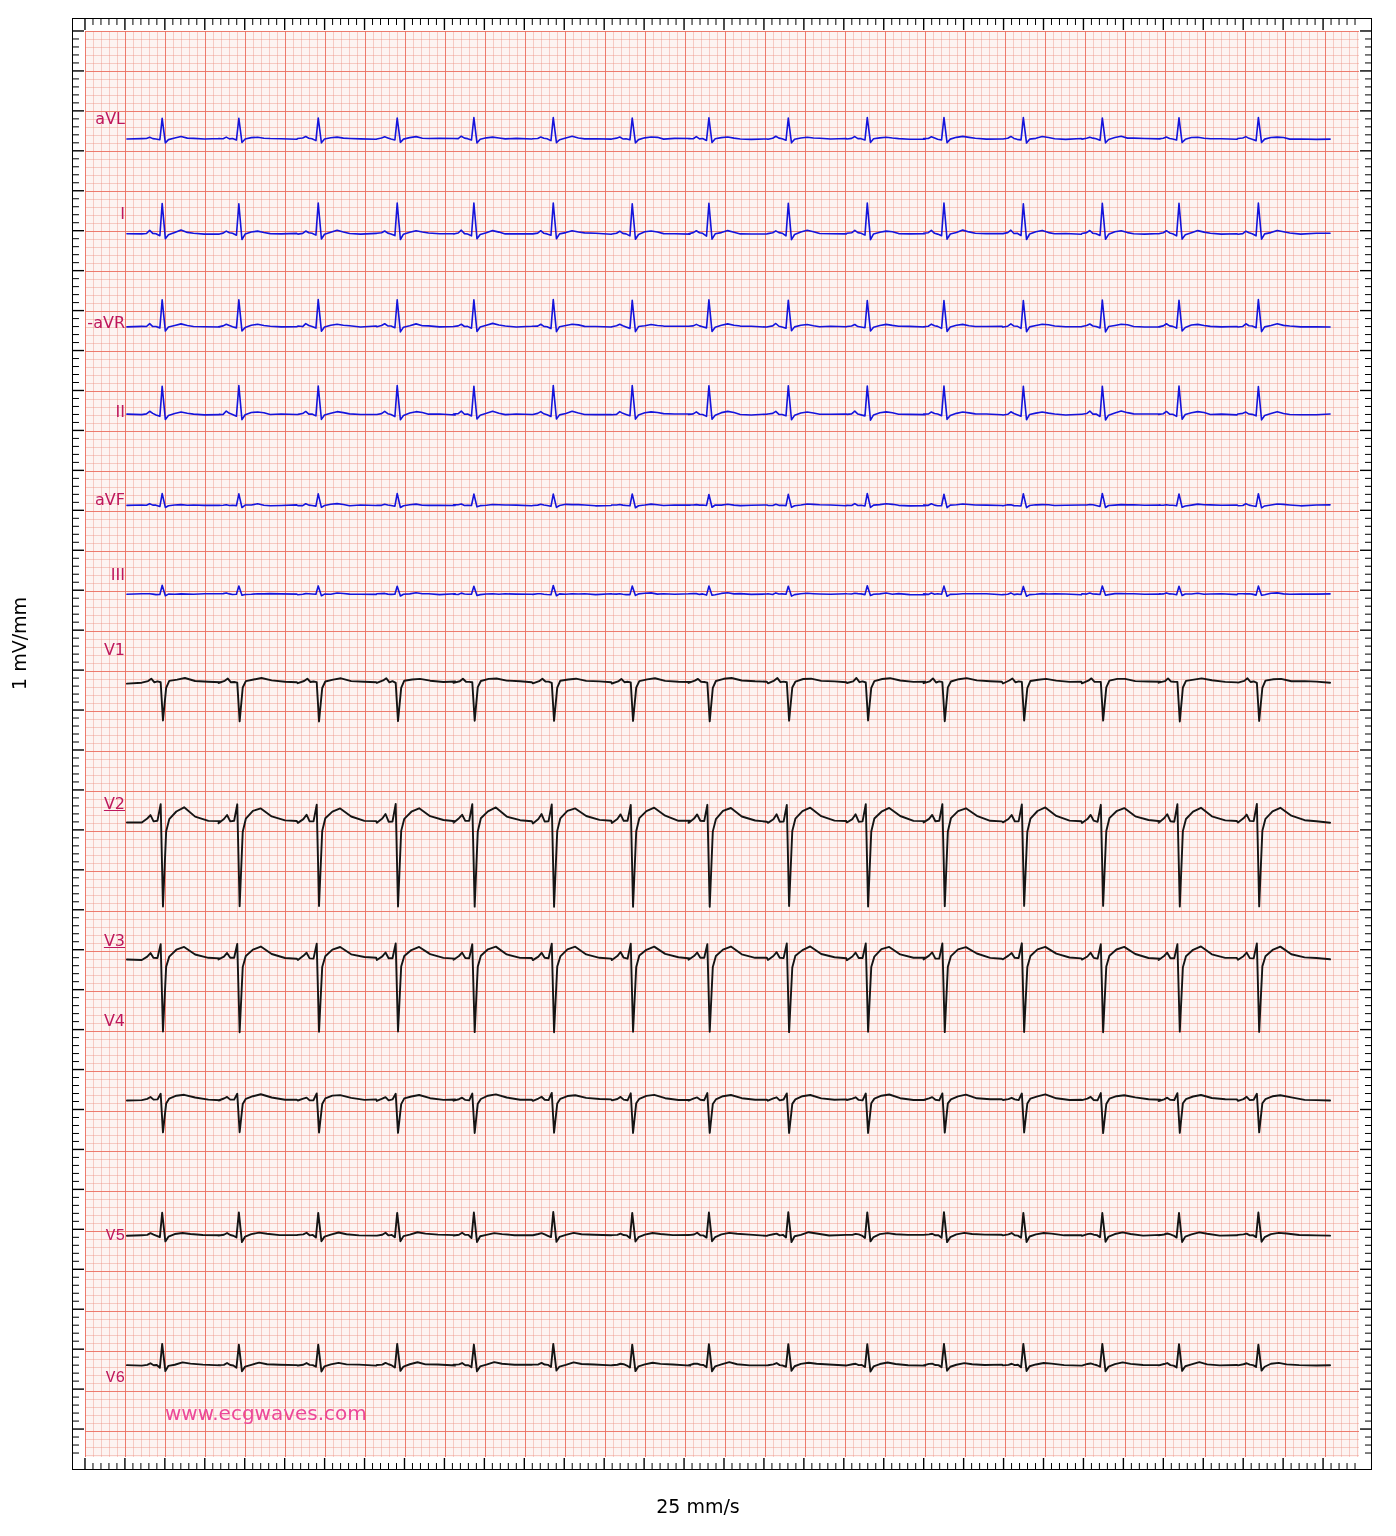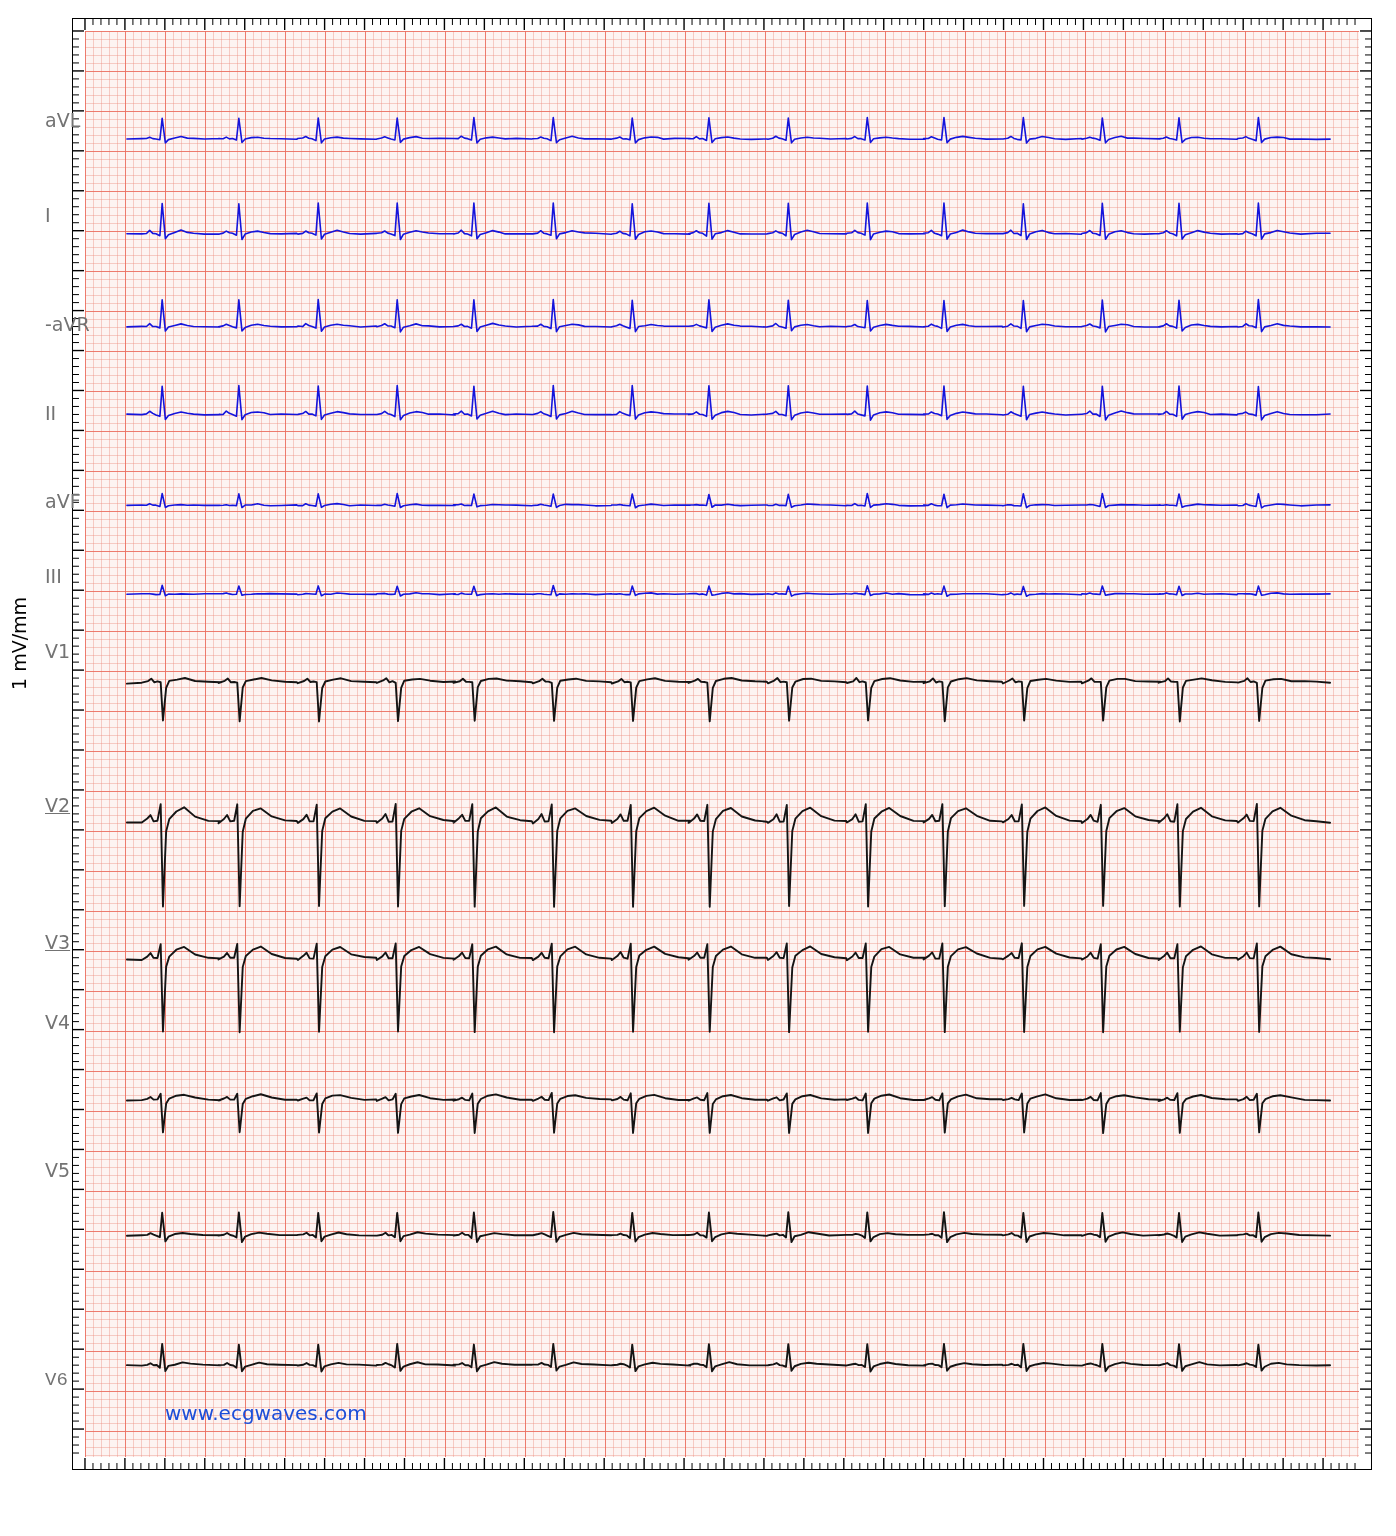--- a/index.html
+++ b/index.html
@@ -37,33 +37,34 @@
       40px 40px,
       8px 8px,
       8px 8px;
     background-position:0 0,0 0,0 0,0 0;
   }
 
   
   #traces{position:absolute;left:0;top:0;width:100%;height:100%;}
 
   .lead-label{
-    position:absolute;font-size:19px;color:#737373;
+    position:absolute;font-size:16px;color:#be185d;text-align:right;
     width:80px;
   }
   #watermark{
-    position:absolute; left:92px; top:1382px; font-size:20px; color:#1d4ed8;
+    position:absolute; left:92px; top:1382px; font-size:20px; color:#ec4899;
   }
 </style>
 </head>
 <body>
 
 <div id="page">
 
   <div id="ylabel">1 mV/mm</div>
+  <div id="xlabel">25 mm/s</div>
 
   <div id="frame">
     <div id="paper"></div>
     <svg id="traces" viewBox="0 0 1300 1452" preserveAspectRatio="none">
         <path d="M54.0 120.2 L68.9 119.8 L73.6 119.7 L76.8 118.5 L79.9 119.8 L83.1 120.2 L87.0 120.9 L89.3 99.5 L92.5 124.0 L95.6 120.8 L101.9 119.2 L108.2 117.7 L114.5 119.3 L120.7 119.5 L131.7 120.1 L147.4 119.7 L145.7 119.7 L150.4 119.9 L153.5 118.3 L156.7 120.0 L159.8 119.6 L163.7 121.2 L166.1 99.4 L169.2 123.6 L172.4 120.2 L178.6 118.8 L184.9 118.4 L191.2 119.4 L197.5 119.7 L208.5 119.9 L224.1 120.4 L225.2 119.6 L230.0 119.2 L233.1 117.7 L236.2 119.4 L239.4 120.0 L243.3 121.8 L245.6 99.1 L248.8 124.0 L251.9 120.1 L258.2 118.9 L264.5 118.3 L270.8 119.3 L277.0 119.6 L288.0 120.0 L303.7 120.4 L304.3 120.2 L309.0 119.2 L312.2 118.0 L315.3 119.1 L318.5 120.2 L322.4 121.1 L324.7 99.3 L327.9 123.5 L331.0 120.3 L337.3 118.8 L343.6 117.8 L349.9 119.4 L356.1 119.7 L367.1 119.5 L382.8 119.7 L381.1 119.6 L385.8 119.8 L388.9 117.4 L392.1 119.3 L395.2 119.8 L399.1 121.2 L401.5 98.8 L404.6 124.1 L407.8 120.4 L414.0 119.0 L420.3 118.3 L426.6 119.1 L432.9 120.0 L443.9 119.5 L459.5 120.1 L460.6 119.9 L465.4 119.6 L468.5 118.1 L471.6 119.4 L474.8 120.0 L478.7 121.8 L481.0 98.8 L484.2 123.8 L487.3 120.9 L493.6 119.1 L499.9 117.4 L506.2 119.1 L512.4 120.0 L523.4 119.9 L539.1 120.3 L539.7 120.2 L544.4 119.3 L547.6 118.2 L550.7 120.1 L553.9 120.0 L557.8 120.9 L560.1 99.2 L563.3 124.0 L566.4 120.8 L572.7 119.0 L579.0 118.1 L585.3 118.5 L591.5 120.3 L602.5 119.5 L618.2 119.7 L616.5 119.9 L621.2 119.9 L624.3 117.7 L627.5 120.0 L630.6 119.7 L634.5 121.6 L636.9 99.0 L640.0 123.7 L643.2 119.9 L649.4 118.8 L655.7 118.1 L662.0 119.3 L668.3 120.1 L679.3 120.5 L694.9 120.1 L696.0 120.4 L700.8 119.4 L703.9 117.4 L707.0 119.3 L710.2 120.0 L714.1 121.4 L716.4 99.3 L719.6 124.0 L722.7 120.4 L729.0 119.1 L735.3 118.4 L741.6 119.2 L747.8 119.4 L758.8 120.1 L774.5 119.7 L775.1 120.2 L779.8 119.5 L783.0 117.7 L786.1 119.8 L789.3 119.8 L793.2 121.1 L795.5 98.8 L798.7 123.6 L801.8 120.0 L808.1 119.0 L814.4 118.4 L820.7 119.2 L826.9 119.8 L837.9 120.4 L853.6 120.3 L851.9 119.8 L856.6 119.6 L859.7 117.9 L862.9 119.2 L866.0 120.4 L869.9 121.1 L872.3 98.6 L875.4 123.9 L878.6 120.3 L884.8 118.5 L891.1 117.5 L897.4 118.5 L903.7 119.4 L914.7 120.3 L930.3 120.2 L931.4 120.2 L936.2 119.4 L939.3 117.6 L942.4 119.6 L945.6 120.5 L949.5 121.0 L951.8 98.7 L955.0 124.2 L958.1 120.3 L964.4 119.5 L970.7 117.6 L977.0 118.7 L983.2 119.9 L994.2 120.5 L1009.9 119.7 L1010.5 120.3 L1015.2 119.4 L1018.4 118.3 L1021.5 119.3 L1024.7 120.0 L1028.6 121.5 L1030.9 99.1 L1034.1 124.0 L1037.2 120.6 L1043.5 118.7 L1049.8 117.5 L1056.1 119.3 L1062.3 119.3 L1073.3 119.6 L1089.0 120.0 L1087.3 120.0 L1092.0 119.4 L1095.1 118.1 L1098.3 119.7 L1101.4 120.1 L1105.3 121.1 L1107.7 99.0 L1110.8 123.7 L1114.0 120.5 L1120.2 118.7 L1126.5 118.4 L1132.8 119.4 L1139.1 119.9 L1150.1 119.9 L1165.7 120.4 L1166.8 119.7 L1171.6 119.1 L1174.7 117.8 L1177.8 119.5 L1181.0 120.5 L1184.9 121.8 L1187.2 98.6 L1190.4 123.7 L1193.5 120.3 L1199.8 118.6 L1206.1 118.3 L1212.4 118.7 L1218.6 120.3 L1229.6 120.2 L1245.3 120.5 L1259.0 120.3 " fill="none" stroke="#1414dc" stroke-width="1.6" stroke-linejoin="round" stroke-linecap="round"></path>
         <path d="M54.0 215.0 L68.9 215.2 L73.6 214.8 L76.8 211.7 L79.9 214.7 L83.1 215.1 L87.0 217.0 L89.3 184.7 L92.5 220.0 L95.6 216.1 L101.9 213.7 L108.2 211.4 L114.5 213.7 L120.7 214.5 L131.7 215.4 L147.4 215.3 L145.7 215.5 L150.4 214.4 L153.5 212.4 L156.7 214.1 L159.8 214.6 L163.7 216.5 L166.1 185.0 L169.2 220.8 L172.4 215.4 L178.6 213.3 L184.9 212.4 L191.2 213.8 L197.5 214.9 L208.5 215.2 L224.1 214.7 L225.2 215.4 L230.0 214.7 L233.1 212.3 L236.2 214.1 L239.4 214.6 L243.3 216.4 L245.6 184.3 L248.8 220.3 L251.9 215.6 L258.2 213.5 L264.5 211.5 L270.8 213.3 L277.0 214.8 L288.0 215.4 L303.7 214.7 L304.3 214.5 L309.0 214.1 L312.2 212.3 L315.3 214.4 L318.5 215.2 L322.4 216.9 L324.7 184.2 L327.9 220.8 L331.0 215.5 L337.3 213.6 L343.6 212.1 L349.9 213.3 L356.1 214.3 L367.1 215.1 L382.8 215.1 L381.1 215.3 L385.8 214.3 L388.9 211.5 L392.1 214.9 L395.2 215.3 L399.1 217.2 L401.5 184.3 L404.6 220.1 L407.8 215.8 L414.0 214.0 L420.3 211.9 L426.6 213.4 L432.9 215.2 L443.9 215.2 L459.5 215.0 L460.6 215.2 L465.4 214.4 L468.5 212.0 L471.6 214.6 L474.8 215.2 L478.7 216.6 L481.0 184.3 L484.2 220.0 L487.3 215.2 L493.6 213.9 L499.9 212.0 L506.2 213.3 L512.4 214.2 L523.4 214.6 L539.1 215.5 L539.7 215.3 L544.4 214.5 L547.6 212.5 L550.7 214.7 L553.9 215.2 L557.8 217.2 L560.1 185.1 L563.3 220.6 L566.4 215.8 L572.7 213.1 L579.0 212.3 L585.3 213.3 L591.5 214.9 L602.5 215.0 L618.2 215.4 L616.5 215.0 L621.2 213.9 L624.3 212.1 L627.5 214.0 L630.6 214.6 L634.5 217.4 L636.9 184.5 L640.0 220.4 L643.2 215.1 L649.4 213.9 L655.7 211.9 L662.0 213.6 L668.3 215.2 L679.3 215.3 L694.9 215.3 L696.0 214.9 L700.8 214.1 L703.9 212.2 L707.0 213.9 L710.2 214.5 L714.1 217.2 L716.4 184.5 L719.6 220.9 L722.7 215.8 L729.0 213.2 L735.3 211.6 L741.6 213.0 L747.8 214.8 L758.8 215.1 L774.5 215.2 L775.1 214.5 L779.8 214.1 L783.0 211.7 L786.1 213.9 L789.3 214.6 L793.2 216.4 L795.5 184.4 L798.7 220.9 L801.8 215.2 L808.1 213.5 L814.4 212.4 L820.7 213.0 L826.9 214.9 L837.9 215.2 L853.6 214.9 L851.9 214.5 L856.6 214.0 L859.7 211.6 L862.9 214.6 L866.0 215.4 L869.9 217.0 L872.3 184.3 L875.4 220.5 L878.6 215.3 L884.8 213.8 L891.1 211.4 L897.4 213.2 L903.7 214.5 L914.7 214.9 L930.3 214.9 L931.4 214.9 L936.2 213.9 L939.3 211.5 L942.4 214.8 L945.6 214.5 L949.5 216.8 L951.8 185.1 L955.0 220.8 L958.1 215.3 L964.4 213.0 L970.7 211.7 L977.0 213.9 L983.2 215.0 L994.2 214.8 L1009.9 215.5 L1010.5 214.8 L1015.2 213.9 L1018.4 211.8 L1021.5 214.6 L1024.7 215.0 L1028.6 216.8 L1030.9 184.6 L1034.1 220.6 L1037.2 215.6 L1043.5 213.0 L1049.8 212.0 L1056.1 213.9 L1062.3 215.0 L1073.3 215.4 L1089.0 214.8 L1087.3 215.0 L1092.0 214.0 L1095.1 212.0 L1098.3 214.2 L1101.4 215.0 L1105.3 217.2 L1107.7 184.6 L1110.8 220.4 L1114.0 216.0 L1120.2 214.0 L1126.5 211.9 L1132.8 213.4 L1139.1 214.6 L1150.1 215.4 L1165.7 215.1 L1166.8 215.5 L1171.6 214.9 L1174.7 212.5 L1177.8 214.0 L1181.0 215.1 L1184.9 217.1 L1187.2 184.4 L1190.4 220.4 L1193.5 215.2 L1199.8 213.9 L1206.1 211.7 L1212.4 213.0 L1218.6 214.3 L1229.6 215.4 L1245.3 214.6 L1259.0 214.5 " fill="none" stroke="#1414dc" stroke-width="1.6" stroke-linejoin="round" stroke-linecap="round"></path>
         <path d="M54.0 308.3 L68.9 307.8 L73.6 307.9 L76.8 305.0 L79.9 308.0 L83.1 307.9 L87.0 309.3 L89.3 281.3 L92.5 312.5 L95.6 308.4 L101.9 306.9 L108.2 305.3 L114.5 306.9 L120.7 307.9 L131.7 308.2 L147.4 308.5 L145.7 308.3 L150.4 307.3 L153.5 305.6 L156.7 307.0 L159.8 308.1 L163.7 309.3 L166.1 281.3 L169.2 312.3 L172.4 309.0 L178.6 306.7 L184.9 305.7 L191.2 307.0 L197.5 307.7 L208.5 308.3 L224.1 308.1 L225.2 307.5 L230.0 308.0 L233.1 305.0 L236.2 306.9 L239.4 307.9 L243.3 309.5 L245.6 281.0 L248.8 312.6 L251.9 308.5 L258.2 306.7 L264.5 305.7 L270.8 306.7 L277.0 307.2 L288.0 308.4 L303.7 307.5 L304.3 308.1 L309.0 306.9 L312.2 305.2 L315.3 307.3 L318.5 307.5 L322.4 309.2 L324.7 281.2 L327.9 313.3 L331.0 308.6 L337.3 307.1 L343.6 305.3 L349.9 307.1 L356.1 307.3 L367.1 308.3 L382.8 307.9 L381.1 307.9 L385.8 307.3 L388.9 305.7 L392.1 307.9 L395.2 307.8 L399.1 309.7 L401.5 281.1 L404.6 312.9 L407.8 308.5 L414.0 306.7 L420.3 304.8 L426.6 306.5 L432.9 307.5 L443.9 308.4 L459.5 307.7 L460.6 307.6 L465.4 307.5 L468.5 305.7 L471.6 307.8 L474.8 308.1 L478.7 310.0 L481.0 281.0 L484.2 313.1 L487.3 308.1 L493.6 306.9 L499.9 305.7 L506.2 306.3 L512.4 307.8 L523.4 307.9 L539.1 308.4 L539.7 308.1 L544.4 307.2 L547.6 305.7 L550.7 307.2 L553.9 308.4 L557.8 309.8 L560.1 281.8 L563.3 313.1 L566.4 308.0 L572.7 307.1 L579.0 305.9 L585.3 307.0 L591.5 307.5 L602.5 307.6 L618.2 307.6 L616.5 307.7 L621.2 307.3 L624.3 305.8 L627.5 307.3 L630.6 308.2 L634.5 309.3 L636.9 281.2 L640.0 312.9 L643.2 308.6 L649.4 306.6 L655.7 305.3 L662.0 306.6 L668.3 307.5 L679.3 307.7 L694.9 308.5 L696.0 308.2 L700.8 307.3 L703.9 304.9 L707.0 307.7 L710.2 308.4 L714.1 309.6 L716.4 281.6 L719.6 312.2 L722.7 308.3 L729.0 306.7 L735.3 305.9 L741.6 307.1 L747.8 308.1 L758.8 307.6 L774.5 308.2 L775.1 308.0 L779.8 307.4 L783.0 305.9 L786.1 308.0 L789.3 308.5 L793.2 309.1 L795.5 281.9 L798.7 312.4 L801.8 308.7 L808.1 307.0 L814.4 305.8 L820.7 306.8 L826.9 307.6 L837.9 307.8 L853.6 308.5 L851.9 308.1 L856.6 307.7 L859.7 305.6 L862.9 307.1 L866.0 307.8 L869.9 309.8 L872.3 281.9 L875.4 312.9 L878.6 308.4 L884.8 306.6 L891.1 305.8 L897.4 307.1 L903.7 308.0 L914.7 308.0 L930.3 307.6 L931.4 308.5 L936.2 307.6 L939.3 305.3 L942.4 307.5 L945.6 307.6 L949.5 309.8 L951.8 281.9 L955.0 313.2 L958.1 308.3 L964.4 307.0 L970.7 305.6 L977.0 306.2 L983.2 307.5 L994.2 308.1 L1009.9 308.1 L1010.5 307.9 L1015.2 307.0 L1018.4 305.4 L1021.5 307.4 L1024.7 307.9 L1028.6 309.3 L1030.9 281.4 L1034.1 313.3 L1037.2 308.0 L1043.5 306.9 L1049.8 305.7 L1056.1 306.2 L1062.3 307.9 L1073.3 308.5 L1089.0 308.3 L1087.3 308.3 L1092.0 307.3 L1095.1 305.2 L1098.3 307.3 L1101.4 307.8 L1105.3 309.5 L1107.7 281.8 L1110.8 312.4 L1114.0 309.0 L1120.2 306.4 L1126.5 305.8 L1132.8 306.9 L1139.1 307.8 L1150.1 308.3 L1165.7 308.0 L1166.8 308.5 L1171.6 307.9 L1174.7 305.2 L1177.8 307.2 L1181.0 307.5 L1184.9 309.1 L1187.2 281.0 L1190.4 313.1 L1193.5 308.3 L1199.8 306.9 L1206.1 305.2 L1212.4 306.8 L1218.6 307.5 L1229.6 308.3 L1245.3 308.1 L1259.0 308.5 " fill="none" stroke="#1414dc" stroke-width="1.6" stroke-linejoin="round" stroke-linecap="round"></path>
         <path d="M54.0 395.7 L68.9 396.2 L73.6 395.4 L76.8 392.8 L79.9 394.9 L83.1 396.5 L87.0 397.9 L89.3 367.8 L92.5 401.0 L95.6 397.0 L101.9 395.0 L108.2 393.6 L114.5 394.8 L120.7 395.7 L131.7 396.4 L147.4 396.2 L145.7 396.3 L150.4 395.9 L153.5 392.6 L156.7 394.9 L159.8 396.0 L163.7 397.7 L166.1 367.0 L169.2 401.2 L172.4 396.3 L178.6 394.1 L184.9 393.5 L191.2 394.3 L197.5 396.1 L208.5 395.6 L224.1 396.0 L225.2 395.9 L230.0 395.1 L233.1 393.0 L236.2 395.7 L239.4 395.5 L243.3 397.4 L245.6 367.5 L248.8 400.9 L251.9 396.6 L258.2 394.8 L264.5 393.2 L270.8 394.2 L277.0 395.4 L288.0 396.1 L303.7 396.1 L304.3 396.0 L309.0 395.2 L312.2 392.9 L315.3 395.2 L318.5 396.1 L322.4 398.1 L324.7 367.1 L327.9 401.2 L331.0 397.1 L337.3 394.6 L343.6 393.2 L349.9 394.1 L356.1 395.7 L367.1 395.5 L382.8 396.5 L381.1 395.5 L385.8 395.2 L388.9 392.7 L392.1 395.8 L395.2 395.5 L399.1 397.5 L401.5 367.7 L404.6 400.6 L407.8 396.7 L414.0 394.9 L420.3 392.8 L426.6 394.8 L432.9 396.2 L443.9 395.6 L459.5 396.0 L460.6 396.1 L465.4 394.9 L468.5 393.2 L471.6 395.4 L474.8 396.4 L478.7 398.0 L481.0 367.1 L484.2 400.6 L487.3 396.4 L493.6 395.0 L499.9 392.8 L506.2 394.6 L512.4 396.0 L523.4 396.2 L539.1 396.2 L539.7 396.3 L544.4 395.9 L547.6 393.2 L550.7 394.9 L553.9 396.0 L557.8 397.3 L560.1 367.0 L563.3 400.7 L566.4 396.5 L572.7 394.3 L579.0 393.4 L585.3 394.0 L591.5 395.2 L602.5 395.5 L618.2 395.5 L616.5 396.1 L621.2 395.4 L624.3 393.4 L627.5 395.8 L630.6 396.0 L634.5 397.9 L636.9 367.2 L640.0 400.7 L643.2 396.8 L649.4 394.2 L655.7 392.9 L662.0 394.1 L668.3 396.0 L679.3 396.5 L694.9 395.7 L696.0 395.5 L700.8 394.9 L703.9 392.9 L707.0 395.9 L710.2 396.0 L714.1 397.4 L716.4 367.4 L719.6 401.3 L722.7 396.9 L729.0 394.5 L735.3 393.6 L741.6 394.5 L747.8 395.8 L758.8 395.8 L774.5 395.6 L775.1 395.9 L779.8 395.4 L783.0 392.7 L786.1 395.6 L789.3 396.4 L793.2 397.4 L795.5 367.6 L798.7 401.7 L801.8 396.5 L808.1 394.3 L814.4 393.4 L820.7 394.3 L826.9 395.8 L837.9 395.9 L853.6 396.2 L851.9 395.7 L856.6 395.6 L859.7 393.5 L862.9 395.1 L866.0 395.6 L869.9 397.2 L872.3 367.5 L875.4 400.9 L878.6 397.0 L884.8 394.9 L891.1 393.6 L897.4 394.4 L903.7 395.4 L914.7 395.6 L930.3 396.3 L931.4 396.5 L936.2 395.8 L939.3 393.3 L942.4 395.1 L945.6 396.2 L949.5 397.7 L951.8 367.8 L955.0 401.3 L958.1 396.0 L964.4 394.7 L970.7 393.5 L977.0 394.7 L983.2 395.6 L994.2 396.5 L1009.9 395.8 L1010.5 395.8 L1015.2 395.1 L1018.4 392.6 L1021.5 395.7 L1024.7 395.6 L1028.6 398.0 L1030.9 367.7 L1034.1 401.6 L1037.2 396.7 L1043.5 394.5 L1049.8 392.6 L1056.1 394.2 L1062.3 395.4 L1073.3 395.6 L1089.0 395.6 L1087.3 396.0 L1092.0 395.3 L1095.1 393.0 L1098.3 395.7 L1101.4 395.8 L1105.3 397.9 L1107.7 367.6 L1110.8 400.8 L1114.0 396.1 L1120.2 394.3 L1126.5 393.2 L1132.8 394.1 L1139.1 396.1 L1150.1 395.7 L1165.7 396.4 L1166.8 395.5 L1171.6 394.9 L1174.7 393.6 L1177.8 395.6 L1181.0 395.9 L1184.9 397.4 L1187.2 368.0 L1190.4 401.4 L1193.5 397.1 L1199.8 395.1 L1206.1 393.2 L1212.4 395.0 L1218.6 396.0 L1229.6 396.3 L1245.3 396.3 L1259.0 395.5 " fill="none" stroke="#1414dc" stroke-width="1.6" stroke-linejoin="round" stroke-linecap="round"></path>
         <path d="M54.0 487.0 L68.9 486.7 L73.6 486.9 L76.8 485.4 L79.9 486.8 L83.1 486.8 L87.0 488.2 L89.3 475.2 L92.5 489.1 L95.6 487.4 L101.9 486.7 L108.2 486.3 L114.5 486.9 L120.7 486.7 L131.7 487.0 L147.4 486.9 L145.7 487.1 L150.4 486.9 L153.5 486.4 L156.7 487.1 L159.8 486.9 L163.7 487.3 L166.1 475.5 L169.2 489.2 L172.4 486.7 L178.6 486.7 L184.9 485.5 L191.2 486.9 L197.5 487.4 L208.5 487.1 L224.1 486.5 L225.2 487.3 L230.0 487.3 L233.1 485.4 L236.2 486.8 L239.4 487.2 L243.3 487.8 L245.6 475.5 L248.8 489.0 L251.9 487.2 L258.2 486.0 L264.5 485.3 L270.8 486.1 L277.0 487.4 L288.0 486.7 L303.7 487.1 L304.3 487.0 L309.0 487.0 L312.2 486.0 L315.3 486.7 L318.5 487.2 L322.4 487.9 L324.7 475.1 L327.9 489.2 L331.0 487.4 L337.3 486.4 L343.6 485.8 L349.9 486.9 L356.1 487.0 L367.1 486.9 L382.8 487.2 L381.1 486.5 L385.8 486.4 L388.9 485.7 L392.1 487.1 L395.2 487.0 L399.1 487.2 L401.5 475.7 L404.6 488.5 L407.8 487.3 L414.0 486.9 L420.3 486.2 L426.6 486.4 L432.9 486.6 L443.9 486.8 L459.5 487.4 L460.6 487.2 L465.4 486.8 L468.5 485.9 L471.6 486.7 L474.8 487.2 L478.7 488.0 L481.0 475.7 L484.2 489.1 L487.3 487.2 L493.6 486.0 L499.9 486.3 L506.2 486.3 L512.4 486.6 L523.4 487.5 L539.1 487.1 L539.7 486.7 L544.4 486.6 L547.6 486.2 L550.7 486.8 L553.9 487.1 L557.8 487.5 L560.1 475.6 L563.3 489.4 L566.4 487.4 L572.7 486.7 L579.0 485.8 L585.3 486.5 L591.5 487.2 L602.5 486.7 L618.2 486.8 L616.5 486.6 L621.2 486.6 L624.3 486.3 L627.5 486.8 L630.6 486.7 L634.5 487.1 L636.9 476.1 L640.0 488.9 L643.2 486.7 L649.4 486.8 L655.7 486.0 L662.0 486.8 L668.3 487.3 L679.3 486.9 L694.9 486.6 L696.0 487.0 L700.8 487.2 L703.9 486.0 L707.0 487.0 L710.2 486.9 L714.1 487.3 L716.4 476.0 L719.6 489.0 L722.7 487.4 L729.0 486.6 L735.3 485.6 L741.6 486.0 L747.8 486.4 L758.8 486.7 L774.5 487.4 L775.1 486.9 L779.8 487.2 L783.0 485.3 L786.1 487.2 L789.3 486.9 L793.2 487.6 L795.5 475.1 L798.7 489.1 L801.8 486.8 L808.1 486.3 L814.4 485.4 L820.7 486.0 L826.9 487.0 L837.9 487.5 L853.6 487.3 L851.9 486.8 L856.6 487.0 L859.7 485.4 L862.9 486.8 L866.0 487.4 L869.9 487.4 L872.3 475.9 L875.4 489.3 L878.6 486.8 L884.8 486.4 L891.1 485.6 L897.4 486.1 L903.7 486.6 L914.7 486.8 L930.3 487.1 L931.4 487.5 L936.2 486.5 L939.3 486.4 L942.4 487.3 L945.6 487.4 L949.5 487.6 L951.8 475.4 L955.0 489.3 L958.1 487.2 L964.4 486.5 L970.7 486.3 L977.0 486.4 L983.2 487.2 L994.2 486.9 L1009.9 486.6 L1010.5 486.6 L1015.2 486.7 L1018.4 486.1 L1021.5 486.5 L1024.7 487.2 L1028.6 488.1 L1030.9 475.1 L1034.1 489.2 L1037.2 487.2 L1043.5 486.8 L1049.8 486.3 L1056.1 486.5 L1062.3 486.4 L1073.3 486.9 L1089.0 486.7 L1087.3 486.9 L1092.0 486.9 L1095.1 486.4 L1098.3 486.9 L1101.4 486.9 L1105.3 487.5 L1107.7 475.6 L1110.8 488.9 L1114.0 487.7 L1120.2 486.8 L1126.5 485.8 L1132.8 486.4 L1139.1 486.5 L1150.1 486.9 L1165.7 486.6 L1166.8 487.4 L1171.6 487.2 L1174.7 485.4 L1177.8 486.8 L1181.0 487.4 L1184.9 488.1 L1187.2 475.4 L1190.4 489.5 L1193.5 487.6 L1199.8 486.6 L1206.1 485.7 L1212.4 486.0 L1218.6 486.6 L1229.6 487.5 L1245.3 486.7 L1259.0 486.5 " fill="none" stroke="#1414dc" stroke-width="1.6" stroke-linejoin="round" stroke-linecap="round"></path>
         <path d="M54.0 576.0 L68.9 575.6 L73.6 575.6 L76.8 575.6 L79.9 575.9 L83.1 576.4 L87.0 576.3 L89.3 567.1 L92.5 577.5 L95.6 575.9 L101.9 576.1 L108.2 575.7 L114.5 575.9 L120.7 576.0 L131.7 575.5 L147.4 575.5 L145.7 575.5 L150.4 575.4 L153.5 574.7 L156.7 575.7 L159.8 576.3 L163.7 576.1 L166.1 567.8 L169.2 577.0 L172.4 576.3 L178.6 576.0 L184.9 575.5 L191.2 575.7 L197.5 575.4 L208.5 575.7 L224.1 575.9 L225.2 576.5 L230.0 576.0 L233.1 575.4 L236.2 575.6 L239.4 575.8 L243.3 576.0 L245.6 567.7 L248.8 577.6 L251.9 575.9 L258.2 576.0 L264.5 574.8 L270.8 575.3 L277.0 575.9 L288.0 576.0 L303.7 576.2 L304.3 575.6 L309.0 575.4 L312.2 575.2 L315.3 575.9 L318.5 576.2 L322.4 576.0 L324.7 568.1 L327.9 577.8 L331.0 576.0 L337.3 575.7 L343.6 574.6 L349.9 575.6 L356.1 575.6 L367.1 576.4 L382.8 575.5 L381.1 576.1 L385.8 576.3 L388.9 574.9 L392.1 575.8 L395.2 576.1 L399.1 576.0 L401.5 568.1 L404.6 577.2 L407.8 576.4 L414.0 575.8 L420.3 575.5 L426.6 576.1 L432.9 575.6 L443.9 575.9 L459.5 576.0 L460.6 576.2 L465.4 575.6 L468.5 575.5 L471.6 576.0 L474.8 576.3 L478.7 576.5 L481.0 567.3 L484.2 577.5 L487.3 575.7 L493.6 576.0 L499.9 575.6 L506.2 575.8 L512.4 575.6 L523.4 576.4 L539.1 575.6 L539.7 575.7 L544.4 575.9 L547.6 575.6 L550.7 576.1 L553.9 576.4 L557.8 576.4 L560.1 567.9 L563.3 577.2 L566.4 575.7 L572.7 575.1 L579.0 574.7 L585.3 575.9 L591.5 575.5 L602.5 576.1 L618.2 575.6 L616.5 575.5 L621.2 575.3 L624.3 575.4 L627.5 576.2 L630.6 575.7 L634.5 576.9 L636.9 567.9 L640.0 577.0 L643.2 576.5 L649.4 575.2 L655.7 574.6 L662.0 575.7 L668.3 575.4 L679.3 576.2 L694.9 575.8 L696.0 575.5 L700.8 576.3 L703.9 574.7 L707.0 575.8 L710.2 575.7 L714.1 576.0 L716.4 568.1 L719.6 577.9 L722.7 576.4 L729.0 575.6 L735.3 575.1 L741.6 575.5 L747.8 575.8 L758.8 576.1 L774.5 575.5 L775.1 575.6 L779.8 575.8 L783.0 575.0 L786.1 575.4 L789.3 575.7 L793.2 576.4 L795.5 567.6 L798.7 577.2 L801.8 576.1 L808.1 575.7 L814.4 574.8 L820.7 576.0 L826.9 575.4 L837.9 576.4 L853.6 576.5 L851.9 575.7 L856.6 576.2 L859.7 574.9 L862.9 576.1 L866.0 575.6 L869.9 576.0 L872.3 567.9 L875.4 578.0 L878.6 576.2 L884.8 576.0 L891.1 575.5 L897.4 575.5 L903.7 575.6 L914.7 575.6 L930.3 576.5 L931.4 576.4 L936.2 576.1 L939.3 574.7 L942.4 576.4 L945.6 575.9 L949.5 576.3 L951.8 568.2 L955.0 578.0 L958.1 576.4 L964.4 576.1 L970.7 575.4 L977.0 575.8 L983.2 575.7 L994.2 575.8 L1009.9 576.5 L1010.5 575.6 L1015.2 575.9 L1018.4 574.8 L1021.5 575.8 L1024.7 575.9 L1028.6 576.3 L1030.9 567.8 L1034.1 577.1 L1037.2 576.4 L1043.5 575.4 L1049.8 575.3 L1056.1 575.5 L1062.3 575.5 L1073.3 576.1 L1089.0 575.9 L1087.3 576.1 L1092.0 575.7 L1095.1 574.7 L1098.3 575.7 L1101.4 575.8 L1105.3 576.6 L1107.7 568.1 L1110.8 577.2 L1114.0 575.8 L1120.2 575.8 L1126.5 575.1 L1132.8 576.1 L1139.1 575.8 L1150.1 575.6 L1165.7 576.4 L1166.8 575.5 L1171.6 575.5 L1174.7 575.7 L1177.8 575.5 L1181.0 575.9 L1184.9 576.9 L1187.2 567.9 L1190.4 577.0 L1193.5 576.5 L1199.8 575.1 L1206.1 574.7 L1212.4 575.7 L1218.6 576.1 L1229.6 575.9 L1245.3 575.9 L1259.0 575.7 " fill="none" stroke="#1414dc" stroke-width="1.6" stroke-linejoin="round" stroke-linecap="round"></path>
@@ -758,19 +759,19 @@
         <div class="lead-label" style="left: -28px; top: 90px;">aVL</div>
         <div class="lead-label" style="left: -28px; top: 185px;">I</div>
         <div class="lead-label" style="left: -28px; top: 294px;">-aVR</div>
         <div class="lead-label" style="left: -28px; top: 383px;">II</div>
         <div class="lead-label" style="left: -28px; top: 471px;">aVF</div>
         <div class="lead-label" style="left: -28px; top: 546px;">III</div>
         <div class="lead-label" style="left: -28px; top: 621px;">V1</div>
         <div class="lead-label" style="left: -28px; top: 775px; text-decoration: underline;">V2</div>
         <div class="lead-label" style="left: -28px; top: 912px; text-decoration: underline;">V3</div>
         <div class="lead-label" style="left: -28px; top: 992px;">V4</div>
-        <div class="lead-label" style="left: -28px; top: 1140px;">V5</div>
+        <div class="lead-label" style="left: -28px; top: 1208px; font-family: Liberation Mono, monospace;">V5</div>
         <div class="lead-label" style="left: -28px; top: 1350px; font-family: Liberation Mono, monospace;">V6</div>
       </div>
     <div id="watermark">www.ecgwaves.com</div>
   </div>
 
 </div>
 
 </body></html>

